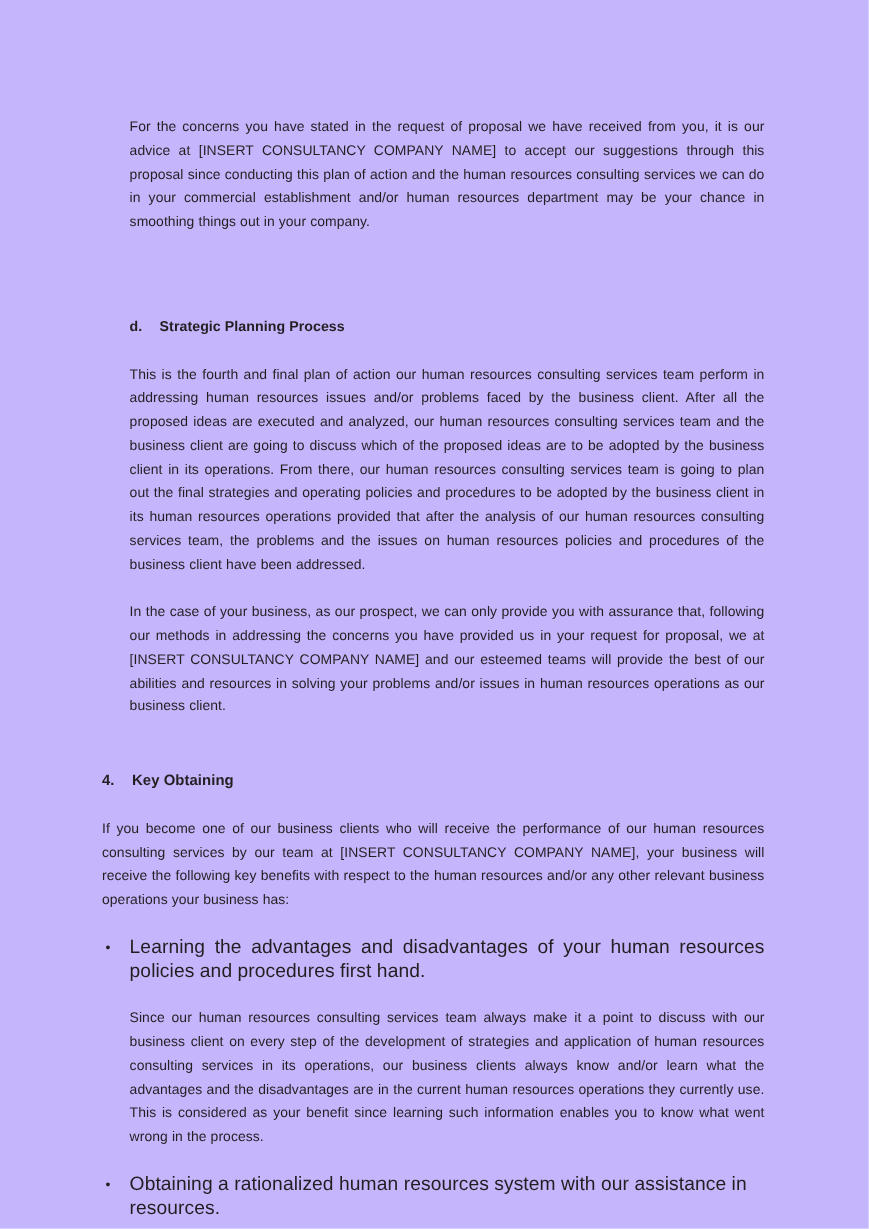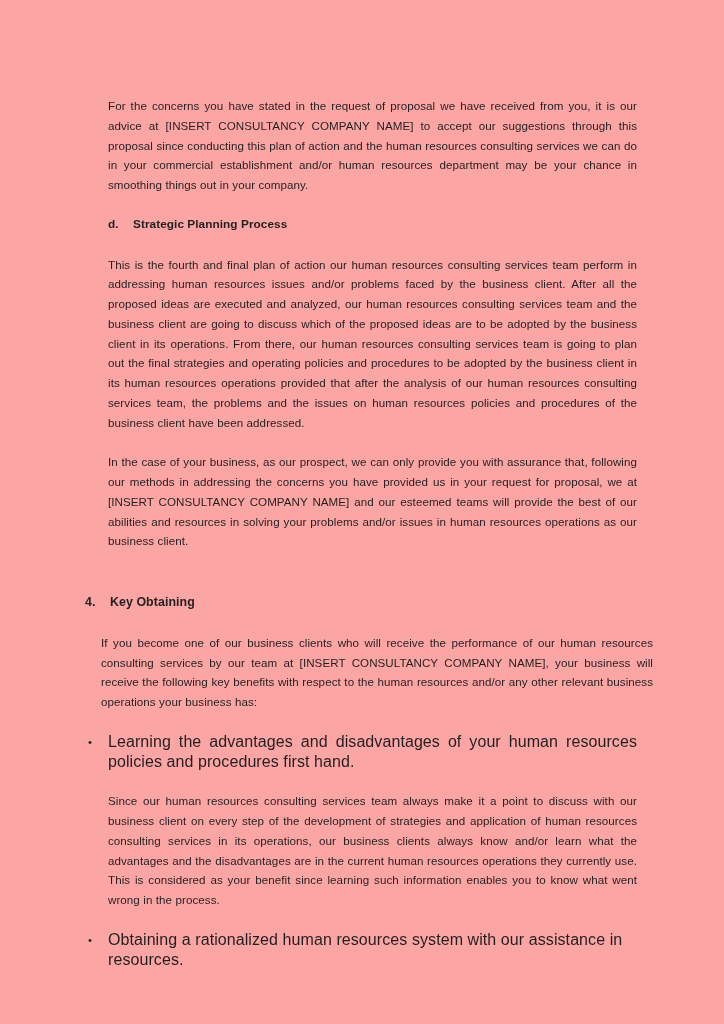--- a/index.html
+++ b/index.html
@@ -11,21 +11,21 @@
     width: 724px;
     height: 1024px;
     font-family: "Liberation Sans", sans-serif;
     color: #231f20;
     -webkit-font-smoothing: antialiased;
   }
   .page {
     position: relative;
     width: 724px;
     height: 1024px;
-    background: #fca5a5;
+    background: #c4b5fd;
     overflow: hidden;
     box-sizing: border-box;
   }
   
   .content {
     position: absolute;
     left: 85px;
     top: 96px;
     width: 552px;
   }
@@ -37,41 +37,41 @@
     margin: 0;
     letter-spacing: 0.005em;
     word-spacing: 0.01em;
   }
   
   .indent {
     margin-left: 23px;
     width: 529px;
   }
   .flush {
-    margin-left: 16px;
+    margin-left: 0;
     width: 552px;
   }
   .gap-md { height: 20px; }
   .gap-xl { height: 42px; }
 
   
   .subheading {
     margin-left: 23px;
     font-size: 11.8px;
     line-height: 19.75px;
     font-weight: bold;
     letter-spacing: 0.005em;
     display: flex;
     align-items: baseline;
   }
   .subheading .marker {
     width: 25px;
     flex: 0 0 25px;
   }
-  .subheading .label { flex: 1 1 auto; }
+  .subheading .label { flex: 1 1 auto; margin-top: 48px; }
 
   
   .heading {
     margin-left: 0;
     font-size: 12.4px;
     line-height: 19.75px;
     font-weight: bold;
     letter-spacing: 0.005em;
     display: flex;
     align-items: baseline;

